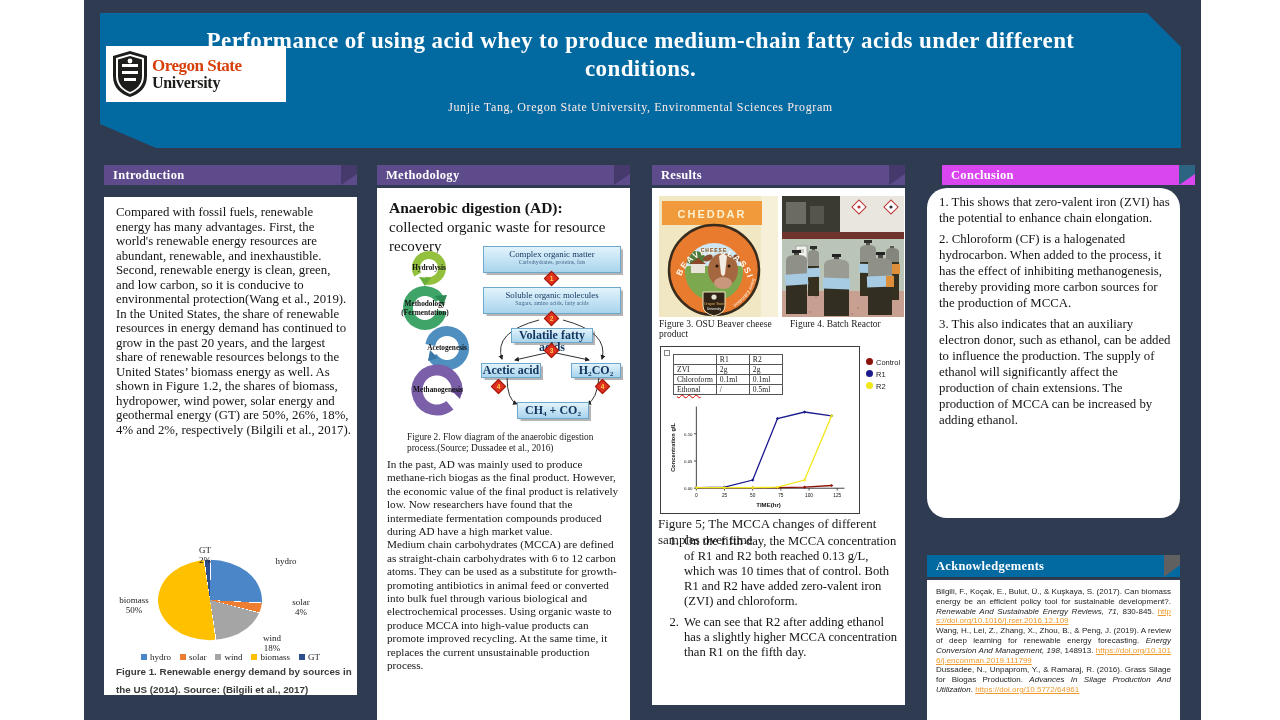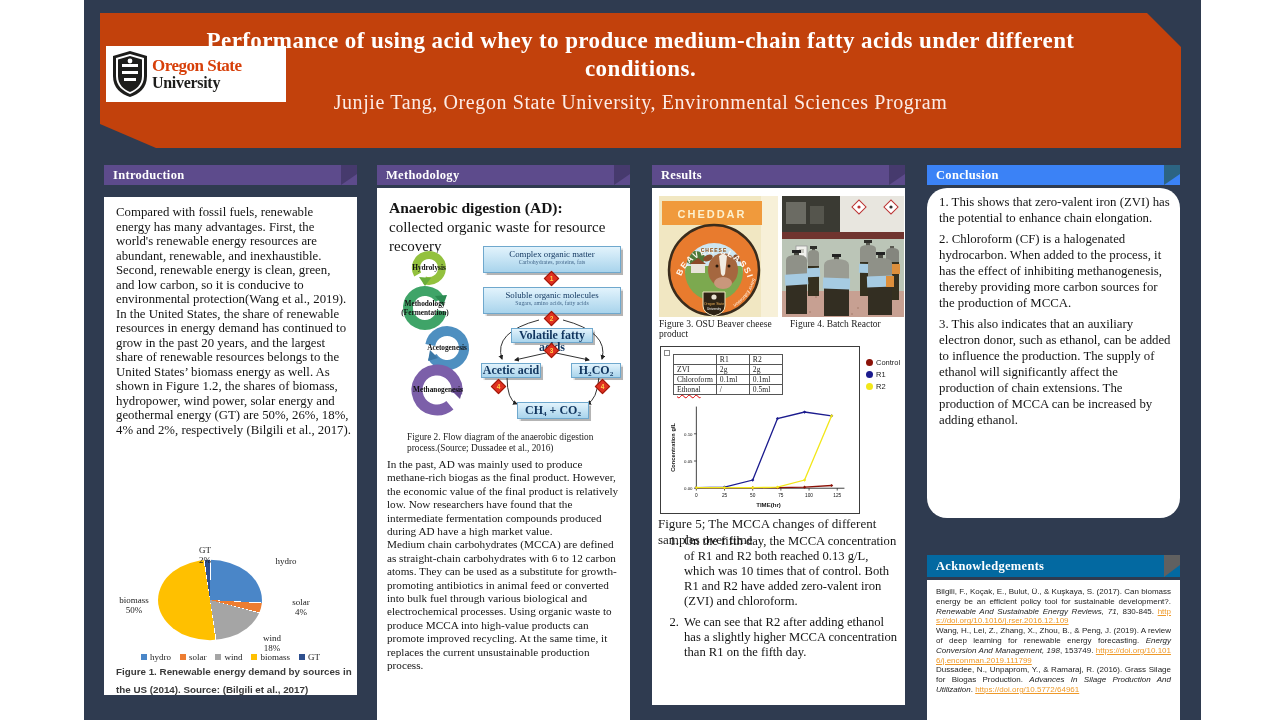--- a/index.html
+++ b/index.html
@@ -1,37 +1,37 @@
 <!DOCTYPE html>
 <html><head>
 <meta charset="utf-8">
 <style>
   html,body{margin:0;padding:0;width:1280px;height:720px;background:#ffffff;overflow:hidden;
     font-family:"Liberation Serif","DejaVu Serif",serif;}
   .slide{position:absolute;left:84px;top:0;width:1117px;height:720px;background:#2f3b50;}
 
   
-  .banner{position:absolute;left:16px;top:13px;width:1081px;height:135px;background:#c2410c;
+  .banner{position:absolute;left:16px;top:13px;width:1081px;height:135px;background:#0369a1;
     clip-path:polygon(0 0, calc(100% - 34px) 0, 100% 34px, 100% 100%, 56px 100%, 0 calc(100% - 24px));
     text-align:center;color:#ffffff;}
   .banner-title{margin:14px auto 0;max-width:920px;font-size:23px;line-height:28px;font-weight:bold;letter-spacing:.4px;}
-  .banner-sub{margin-top:8px;font-size:20px;letter-spacing:.6px;color:#fcece7;}
+  .banner-sub{margin-top:17px;font-size:12px;letter-spacing:.6px;color:#fcece7;}
   .logo-box{position:absolute;left:22px;top:46px;width:180px;height:56px;background:#ffffff;display:flex;align-items:center;padding:0 4px;box-sizing:border-box;}
   .logo-crest{flex:0 0 40px;height:48px;}
   .logo-words{text-align:left;line-height:1;margin-left:2px;}
   .logo-l1{font-weight:bold;font-size:17px;color:#d73f09;letter-spacing:-.5px;}
   .logo-l2{font-weight:bold;font-size:16px;color:#1d1d1b;letter-spacing:-.3px;margin-top:1px;}
 
   
   .col-hdr{position:absolute;top:165px;height:20px;width:253px;color:#fff;font-weight:bold;
     font-size:12.5px;line-height:20px;padding-left:9px;box-sizing:border-box;letter-spacing:.3px;}
   .col-hdr::after{content:"";position:absolute;right:0;top:0;width:16px;height:100%;
     clip-path:polygon(0 0,100% 0,100% 45%,0 100%);}
   .hdr-purple{background:#5d4b8c;} .hdr-purple::after{background:#463a6d;}
-  .hdr-teal{background:#3b82f6;} .hdr-teal::after{background:#2c6482;}
+  .hdr-teal{background:#d946ef;margin-left:15px;} .hdr-teal::after{background:#2c6482;}
   .hdr-gray{background:#0369a1;} .hdr-gray::after{background:#606060;}
   .panel{position:absolute;width:253px;background:#ffffff;color:#141414;box-sizing:border-box;}
 
   
   .intro-body{position:absolute;left:12px;right:6px;top:8px;font-size:12.8px;line-height:14.5px;text-align:left;}
   .fig1{position:absolute;left:12px;top:348px;width:228px;height:130px;}
   .pie{position:absolute;left:39px;top:0;width:110px;height:110px;border-radius:50%;transform:scale(.945,.73);transform-origin:50% 50%;}
   .pie-lab{position:absolute;font-size:9px;line-height:10px;text-align:center;color:#222;}
   .pie-legend{position:absolute;left:0;right:0;top:455px;display:flex;justify-content:center;gap:9px;font-size:9px;color:#222;}
   .pie-legend .it{display:flex;align-items:center;gap:3px;}
@@ -59,21 +59,21 @@
   .photos{position:absolute;left:7px;top:8px;width:240px;height:121px;}
   .photo-caps{position:absolute;left:7px;top:131px;width:244px;font-size:9.5px;color:#1a1a1a;display:flex;}
   .photo-caps .c1{width:131px;} .photo-caps .c2{flex:1;}
   .fig5{position:absolute;left:8px;top:158px;width:198px;height:166px;border:1px solid #3c3c3c;background:#fff;}
   .artifact{position:absolute;left:3px;top:3px;width:4px;height:4px;border:1px solid #888;}
   .rtable{position:absolute;left:12px;top:7px;border-collapse:collapse;font-size:7.6px;line-height:9px;color:#222;}
   .rtable td,.rtable th{border:1px solid #555;padding:0 3px;text-align:left;font-weight:normal;min-width:26px;}
   .wavy{text-decoration:underline wavy #d00 1px;text-underline-offset:2px;}
   .fig5-legend{position:absolute;left:214px;top:170px;display:flex;flex-direction:column;gap:3px;
     font-family:"Liberation Sans",sans-serif;font-size:7.5px;color:#222;}
-  .fig5-legend .it{display:flex;align-items:center;gap:3px;}
+  .fig5-legend .it{display:flex;align-items:flex-start;gap:3px;}
   .fig5-legend .dot{width:7px;height:7px;border-radius:50%;}
   .fig5-cap{position:absolute;left:6px;top:328px;font-size:13px;color:#1a1a1a;}
   .res-list{position:absolute;left:10px;right:8px;top:346px;margin:0;padding-left:20px;font-size:12.6px;line-height:15px;}
   .res-list li{margin-bottom:6px;padding-left:2px;}
 
   
   .conc{position:absolute;left:12px;right:9px;top:6px;font-size:12.8px;line-height:16px;}
   .conc p{margin:0 0 5px 0;}
 
   
@@ -477,18 +477,18 @@
     <div class="conc">
       <p>1. This shows that zero-valent iron (ZVI) has the potential to enhance chain elongation.</p>
       <p>2. Chloroform (CF) is a halogenated hydrocarbon. When added to the process, it has the effect of inhibiting methanogenesis, thereby providing more carbon sources for the production of MCCA.</p>
       <p>3. This also indicates that an auxiliary electron donor, such as ethanol, can be added to influence the production. The supply of ethanol will significantly affect the production of chain extensions. The production of MCCA can be increased by adding ethanol.</p>
     </div>
   </div>
 
   <div class="panel" style="left:843px;top:580px;height:148px;">
     <div class="refs">
         <div><span>Bilgili, F., Koçak, E., Bulut, Ü., &amp; Kuşkaya, S. (2017). Can biomass energy be an efficient policy tool for sustainable development?. </span><span class="ref-italic">Renewable And Sustainable Energy Reviews, 71</span><span>, 830-845. </span><a class="ref-link" href="#">https://doi.org/10.1016/j.rser.2016.12.109</a></div>
-        <div><span>Wang, H., Lei, Z., Zhang, X., Zhou, B., &amp; Peng, J. (2019). A review of deep learning for renewable energy forecasting. </span><span class="ref-italic">Energy Conversion And Management, 198</span><span>, 153749. </span><a class="ref-link" href="#">https://doi.org/10.1016/j.enconman.2019.111799</a></div>
+        <div><span>Wang, H., Lei, Z., Zhang, X., Zhou, B., &amp; Peng, J. (2019). A review of deep learning for renewable energy forecasting. </span><span class="ref-italic">Energy Conversion And Management, 198</span><span>, 148913. </span><a class="ref-link" href="#">https://doi.org/10.1016/j.enconman.2019.111799</a></div>
         <div><span>Dussadee, N., Unpaprom, Y., &amp; Ramaraj, R. (2016). Grass Silage for Biogas Production. </span><span class="ref-italic">Advances In Silage Production And Utilization</span><span>. </span><a class="ref-link" href="#">https://doi.org/10.5772/64961</a></div>
       </div>
   </div>
 
 </div>
 
 </body></html>

